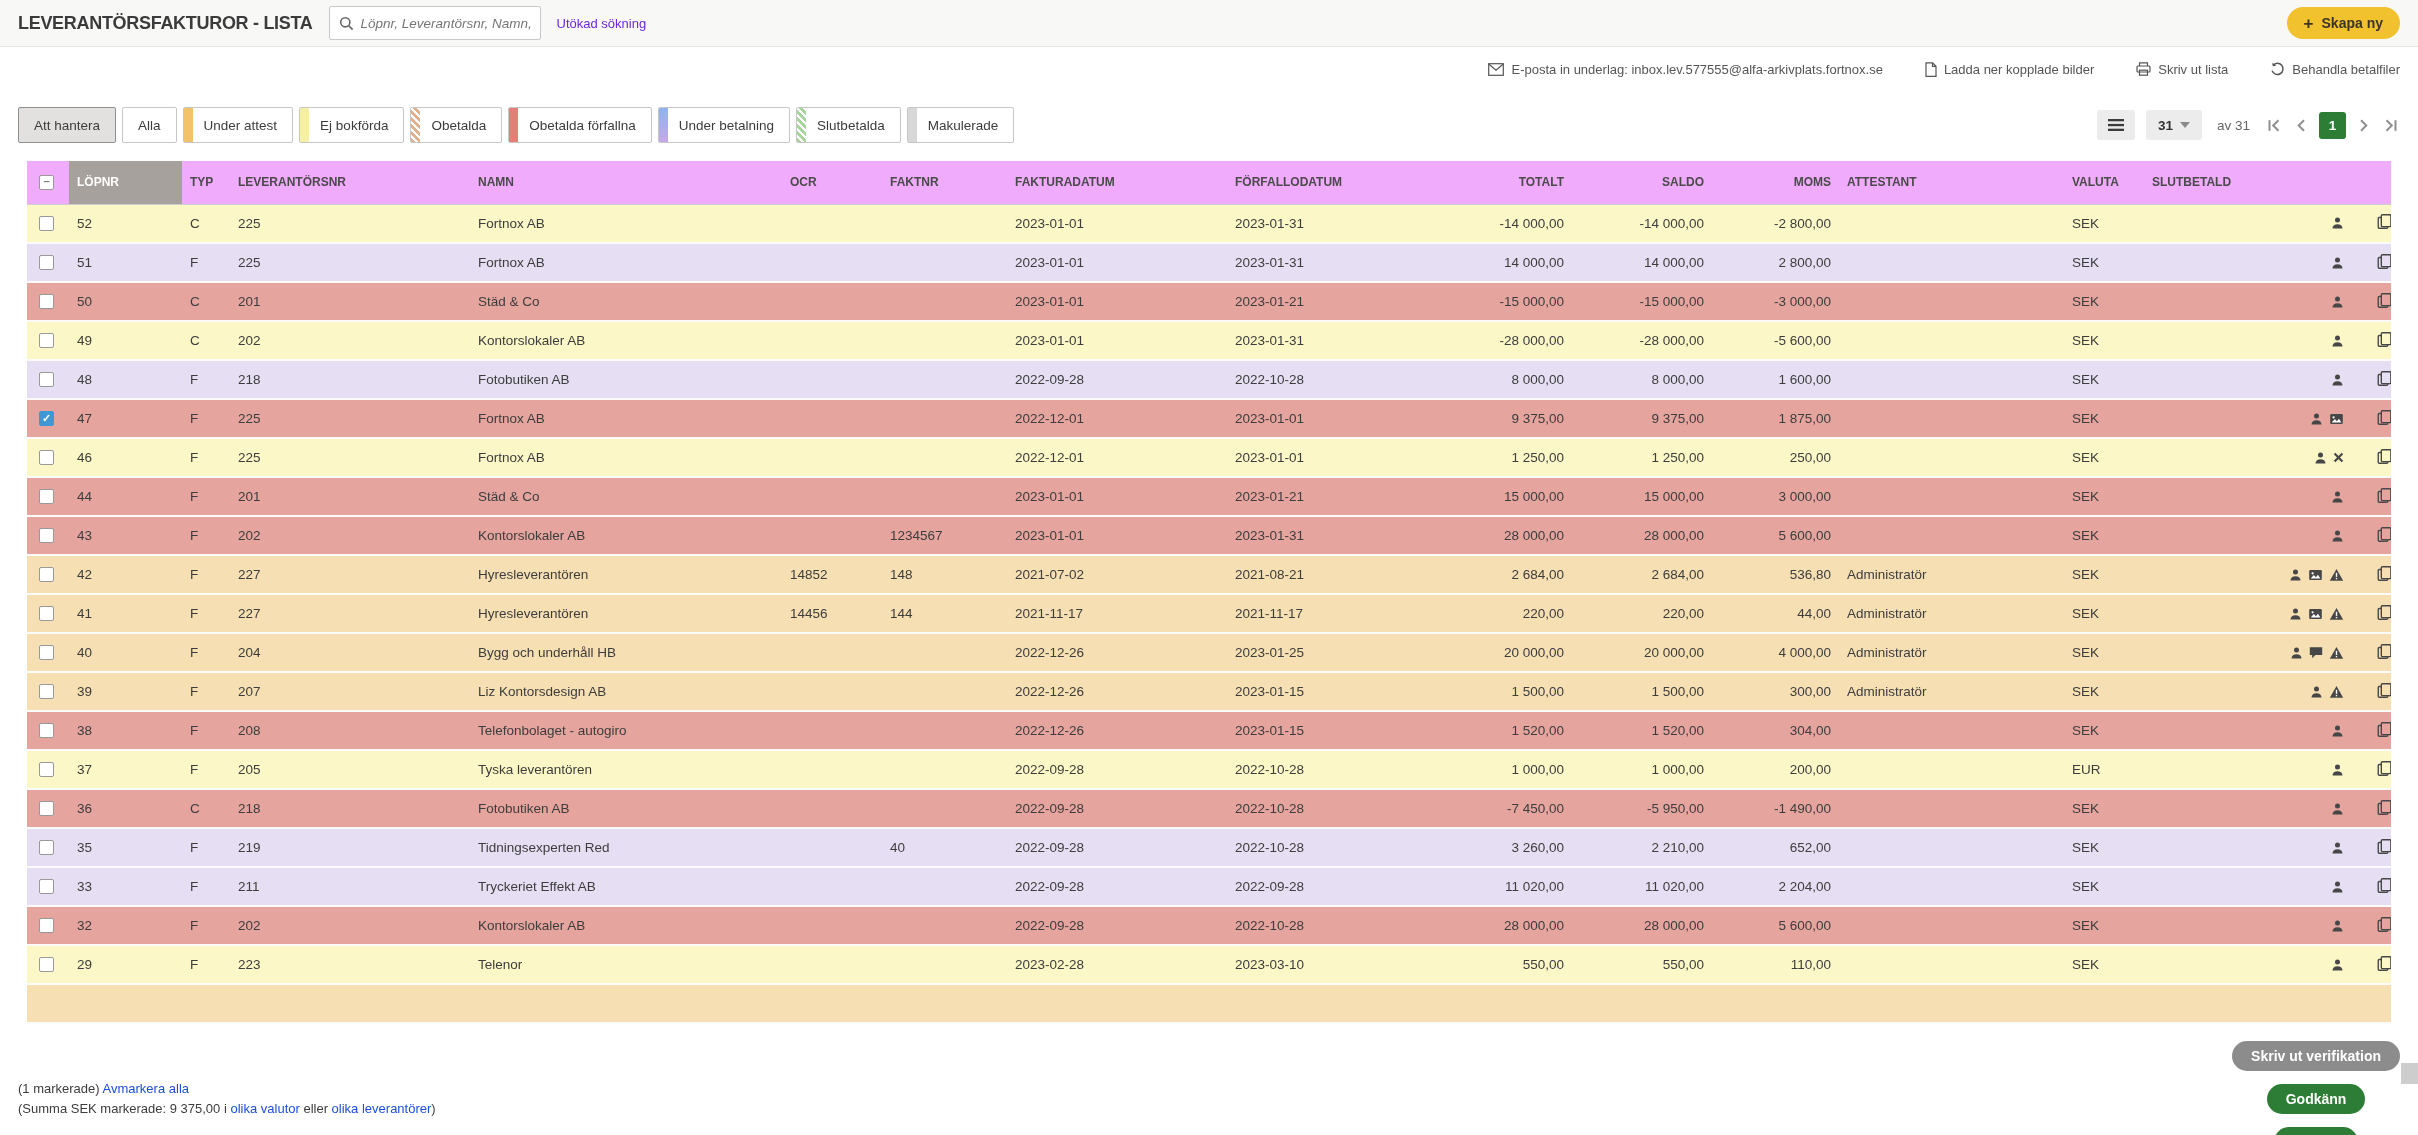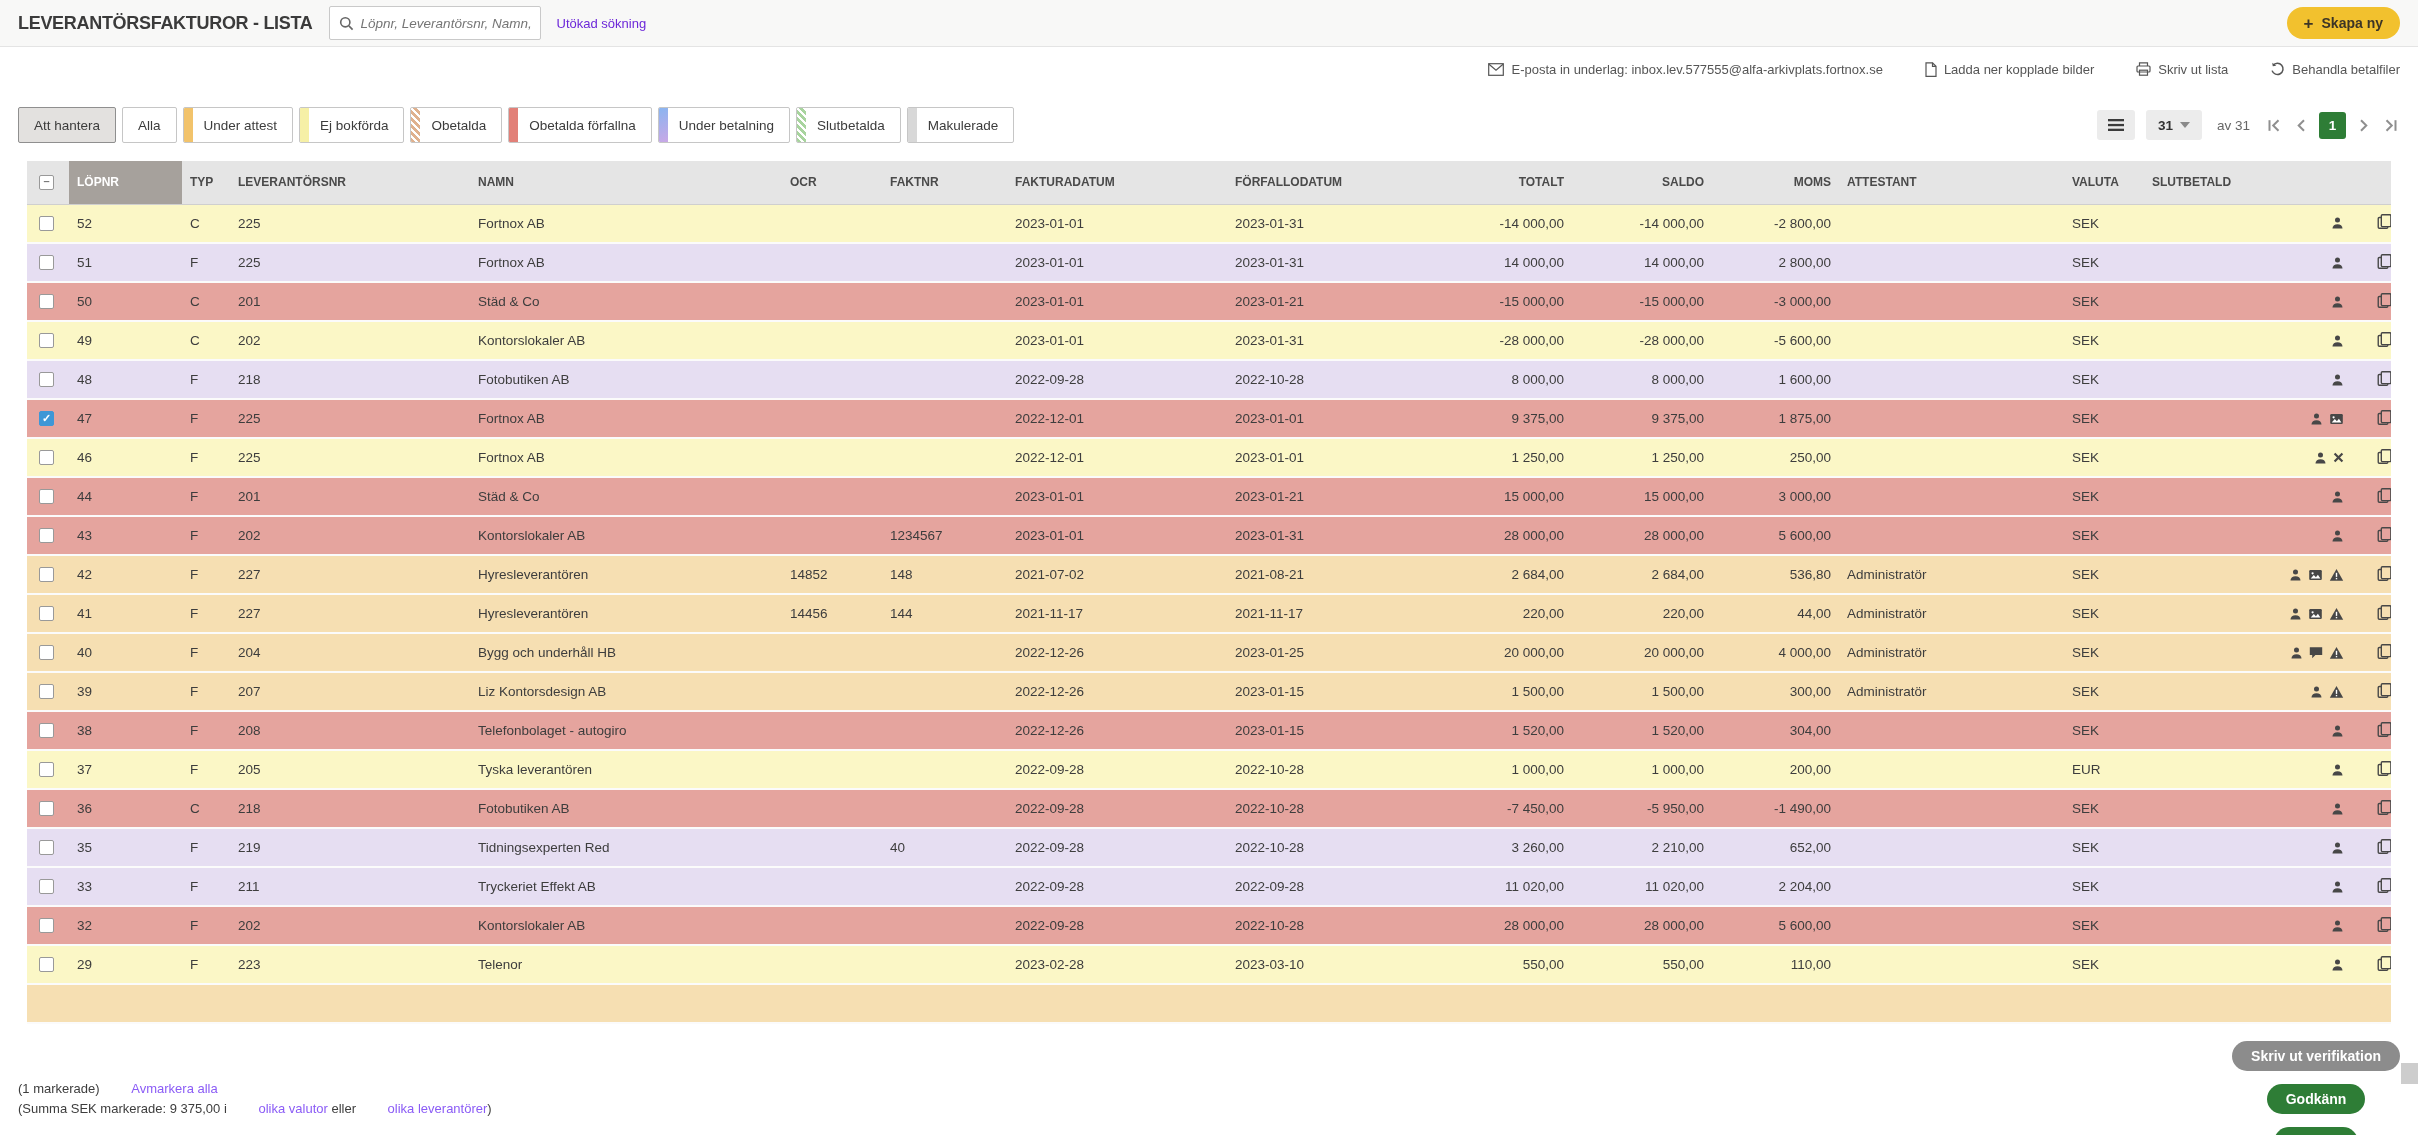--- a/index.html
+++ b/index.html
@@ -43,21 +43,21 @@
   .caret-down { width: 0; height: 0; border-left: 5px solid transparent; border-right: 5px solid transparent; border-top: 6px solid #8a8a8a; }
   .of-text { color: #666; font-size: 13.5px; margin: 0 4px; }
   .nav-btn { background: none; border: 0; padding: 2px; cursor: pointer; display: flex; align-items: center; }
   .page-num { width: 27px; height: 27px; background: #2e7d36; color: #fff; border: 0; border-radius: 3px;
               font-weight: bold; font-size: 13.5px; display: flex; align-items: center; justify-content: center; cursor: pointer; }
 
   
   .table-wrap { margin: 0 27px; height: 874px; overflow: hidden; }
   table { border-collapse: collapse; table-layout: fixed; width: 100%; }
   thead th { height: 43px; text-align: left; font-size: 12px; font-weight: bold; color: #4a4a4a;
-             background: #e5e5e5; border-bottom: 1px solid #cfcfcf; padding: 0 8px;
+             background: #f0abfc; border-bottom: 1px solid #cfcfcf; padding: 0 8px;
              white-space: nowrap; overflow: hidden; cursor: pointer; }
   thead th.sorted { background: #a6a19c; color: #fff; }
   thead th.num, tbody td.num { text-align: right; }
   thead th.check-col { padding-left: 12px; }
   tbody td { height: 39px; font-size: 13.5px; color: #3d3d3d; padding: 0 8px;
              border-bottom: 2px solid #fbfbfb; white-space: nowrap; overflow: hidden; }
   tbody td.check-col { padding-left: 12px; }
   tr.yellow td { background: #fbf7c6; }
   tr.purple td { background: #e6def2; }
   tr.red    td { background: #e5a49e; }
@@ -72,21 +72,21 @@
   .cb.indet::after { content: "\2013"; font-weight: bold; margin-top: -2px; }
 
   .icons-cell { display: flex; gap: 6px; justify-content: flex-end; align-items: center; }
   .row-icon { display: inline-flex; align-items: center; }
   td.copy-col { text-align: right; padding-right: 12px; }
 
   
   .footer { position: absolute; left: 0; right: 0; bottom: 0; height: 72px; background: #fff;
             display: flex; align-items: center; padding: 0 18px; }
   .footer-text { font-size: 13px; color: #3d3d3d; line-height: 20px; }
-  .link { color: #8b5cf6; text-decoration: none; cursor: pointer; margin-left: 28px; }
+  .link { color: #1d4ed8; text-decoration: none; cursor: pointer; }
   .footer-buttons { margin-left: auto; display: flex; align-items: center; gap: 13px; flex-direction: column; }
   .btn { height: 30px; border: 0; border-radius: 15px; font-family: inherit; font-size: 14px; font-weight: bold;
          color: #fff; display: flex; align-items: center; padding: 0 19px; cursor: pointer; white-space: nowrap; }
   .btn-gray { background: #8c8c8c; }
   .btn-green { background: #2e7d36; }
   .annotation { border: 4px solid #e10000; padding: 5px 9px; display: flex; align-items: center; margin-left: 2px; }
   .bank-btn { height: 30px; background: #fff; border: 1px solid #c4c4c4; border-radius: 15px 0 0 15px;
               display: flex; align-items: center; gap: 9px; padding: 0 13px 0 16px;
               font-size: 13.5px; font-weight: bold; color: #3d3d3d; cursor: pointer; }
   .betalfil { position: relative; border-radius: 0 15px 15px 0; padding: 0 17px 0 11px; margin-left: 10px; }

